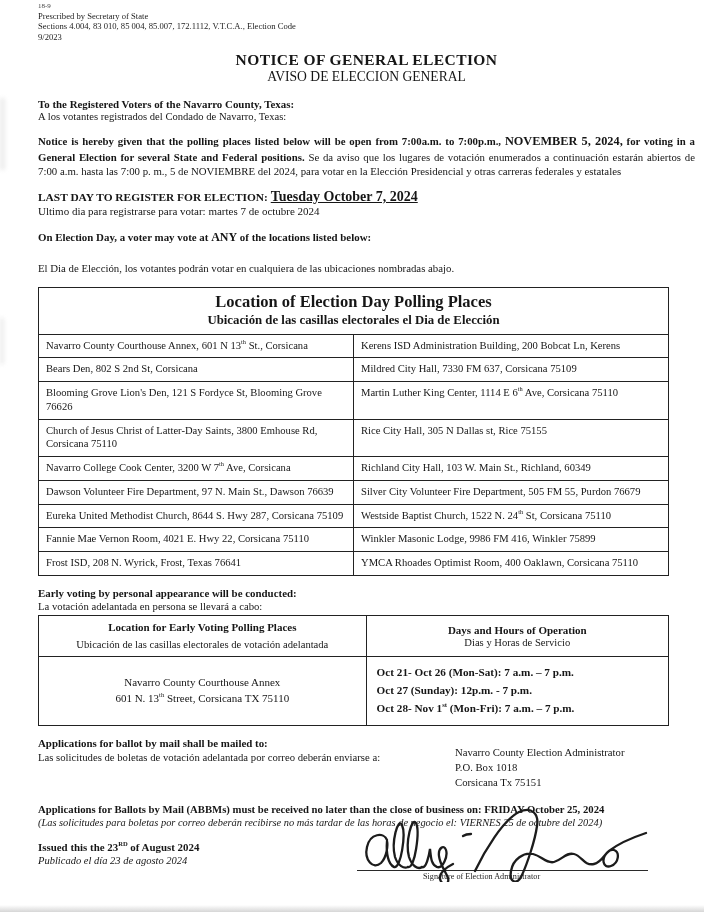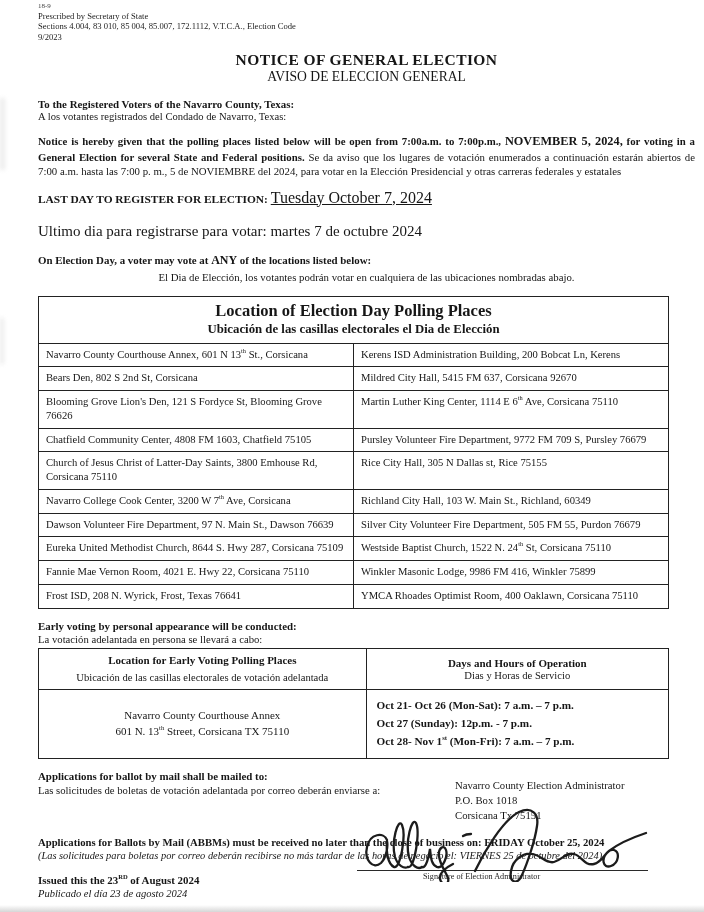--- a/index.html
+++ b/index.html
@@ -23,27 +23,27 @@
   .addressee{margin-top:13px;}
   .addressee .en{font-weight:bold;font-size:10.9px;}
   .addressee .es{font-size:10.6px;margin-top:1px;}
 
   .notice-para{margin-top:11px;font-size:10.8px;line-height:1.34;text-align:justify;}
   .notice-para .b{font-weight:bold;}
   .notice-para .big-date{font-weight:bold;font-size:12.3px;}
 
   .lastday{margin-top:10px;font-size:11.4px;}
   .lastday .label{font-weight:bold;}
-  .lastday .date{font-weight:normal;font-size:16px;text-decoration:underline;}
-  .lastday-es{font-size:15px;margin-top:16px;}
+  .lastday .date{font-weight:bold;font-size:14px;text-decoration:underline;}
+  .lastday-es{font-size:11px;margin-top:0;}
 
   .eday{margin-top:13px;}
   .eday .en{font-weight:bold;font-size:10.9px;}
   .eday .en .any{font-size:12px;}
-  .eday .es{font-size:10.8px;margin-top:3px;text-align:center;}
+  .eday .es{font-size:10.8px;margin-top:17px;}
 
   
   table{border-collapse:collapse;}
   .polling-table{width:631px;margin-top:13px;border:1.6px solid #222;}
   .polling-table th{border:1.2px solid #222;padding:4px 6px 6px;}
   .polling-table .t-title{font-size:16.5px;font-weight:bold;}
   .polling-table .t-sub{font-size:12.8px;font-weight:bold;margin-top:1px;}
   .polling-table td{
     border:1.2px solid #222;width:50%;vertical-align:top;
     font-size:10.6px;line-height:1.3;padding:4px 7px 5px;
@@ -130,29 +130,25 @@
           </th>
         </tr>
       </thead>
       <tbody>
           <tr>
             <td>Navarro County Courthouse Annex, 601 N 13<sup>th</sup> St., Corsicana</td>
             <td>Kerens ISD Administration Building, 200 Bobcat Ln, Kerens</td>
           </tr>
           <tr>
             <td>Bears Den, 802 S 2nd St, Corsicana</td>
-            <td>Mildred City Hall, 5415 FM 637, Corsicana 92670</td>
+            <td>Mildred City Hall, 7330 FM 637, Corsicana 75109</td>
           </tr>
           <tr>
             <td>Blooming Grove Lion's Den, 121 S Fordyce St, Blooming Grove 76626</td>
             <td>Martin Luther King Center, 1114 E 6<sup>th</sup> Ave, Corsicana 75110</td>
-          </tr>
-          <tr>
-            <td>Chatfield Community Center, 4808 FM 1603, Chatfield 75105</td>
-            <td>Pursley Volunteer Fire Department, 9772 FM 709 S, Pursley 76679</td>
           </tr>
           <tr>
             <td>Church of Jesus Christ of Latter-Day Saints, 3800 Emhouse Rd, Corsicana 75110</td>
             <td>Rice City Hall, 305 N Dallas st, Rice 75155</td>
           </tr>
           <tr>
             <td>Navarro College Cook Center, 3200 W 7<sup>th</sup> Ave, Corsicana</td>
             <td>Richland City Hall, 103 W. Main St., Richland, 60349</td>
           </tr>
           <tr>

